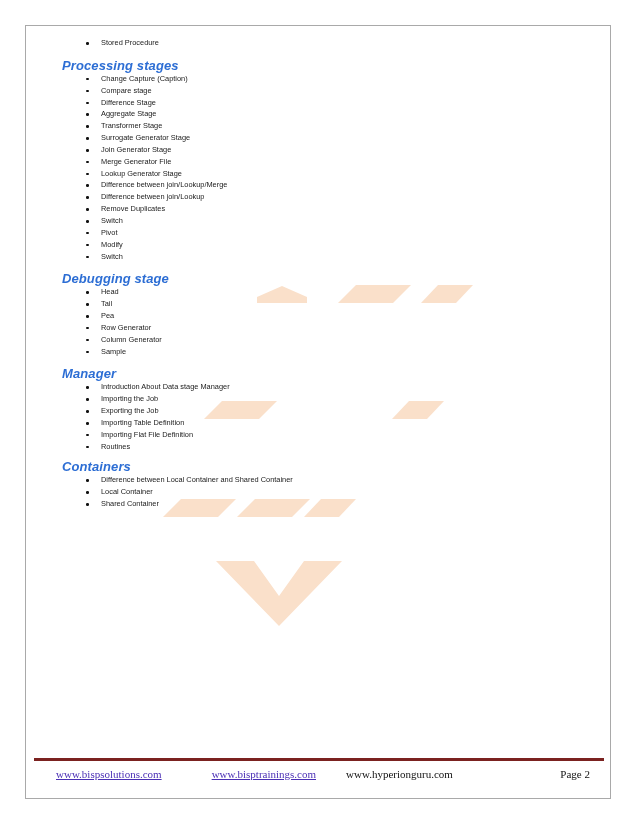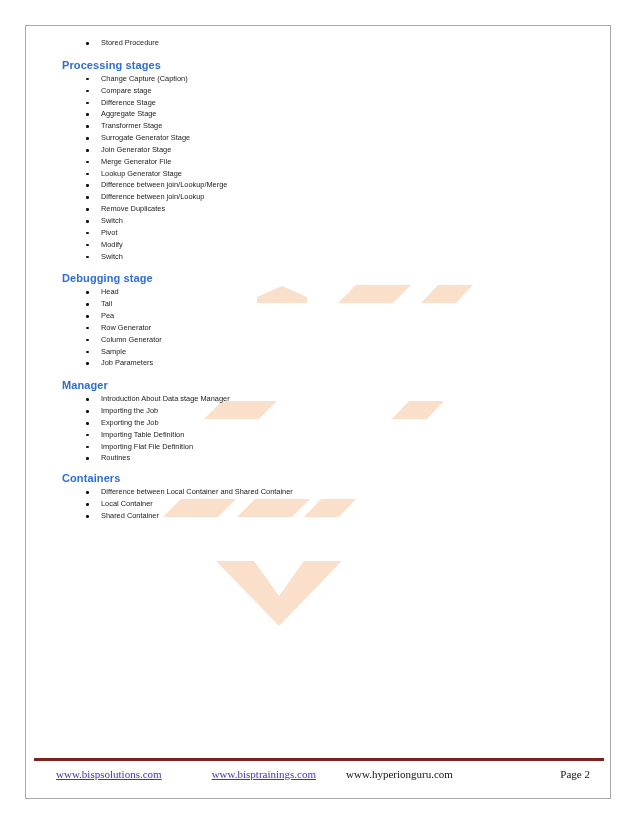--- a/index.html
+++ b/index.html
@@ -49,25 +49,26 @@
   }
 
   .section {
     margin: 0;
     padding: 0;
   }
 
   .section-heading {
     color: #2d6ed4;
     font-weight: bold;
-    font-size: 11px;
+    font-size: 13px;
     line-height: 11px;
     margin: 0 0 2px 0;
     padding-left: 28px;
     letter-spacing: 0.1px;
+    font-style: italic;
   }
 
   .bullet-list {
     list-style: none;
     margin: 0;
     padding: 0;
   }
 
   .bullet-item {
     position: relative;
@@ -206,21 +207,20 @@
 
     <div class="section">
       <div class="section-heading">Debugging stage</div>
       <ul class="bullet-list">
         <li class="bullet-item">Head</li>
         <li class="bullet-item">Tail</li>
         <li class="bullet-item">Pea</li>
         <li class="bullet-item">Row Generator</li>
         <li class="bullet-item">Column Generator</li>
         <li class="bullet-item">Sample</li>
-        <li class="bullet-item">Job Parameters</li>
       </ul>
     </div>
 
     <div class="gap"></div>
 
     <div class="section">
       <div class="section-heading">Manager</div>
       <ul class="bullet-list">
         <li class="bullet-item">Introduction About Data stage Manager</li>
         <li class="bullet-item">Importing the Job</li>

